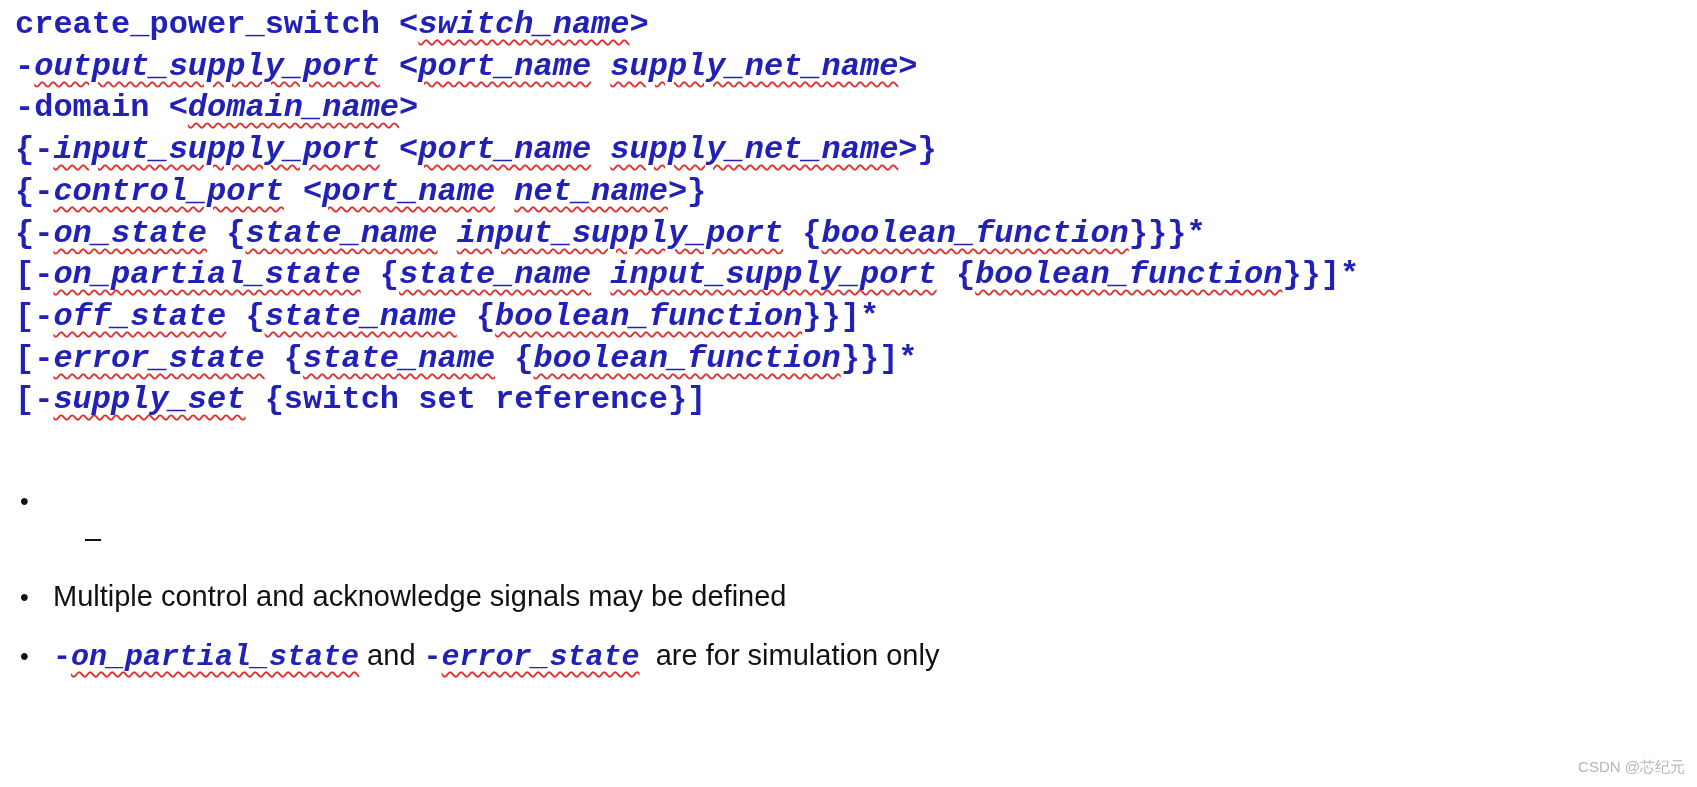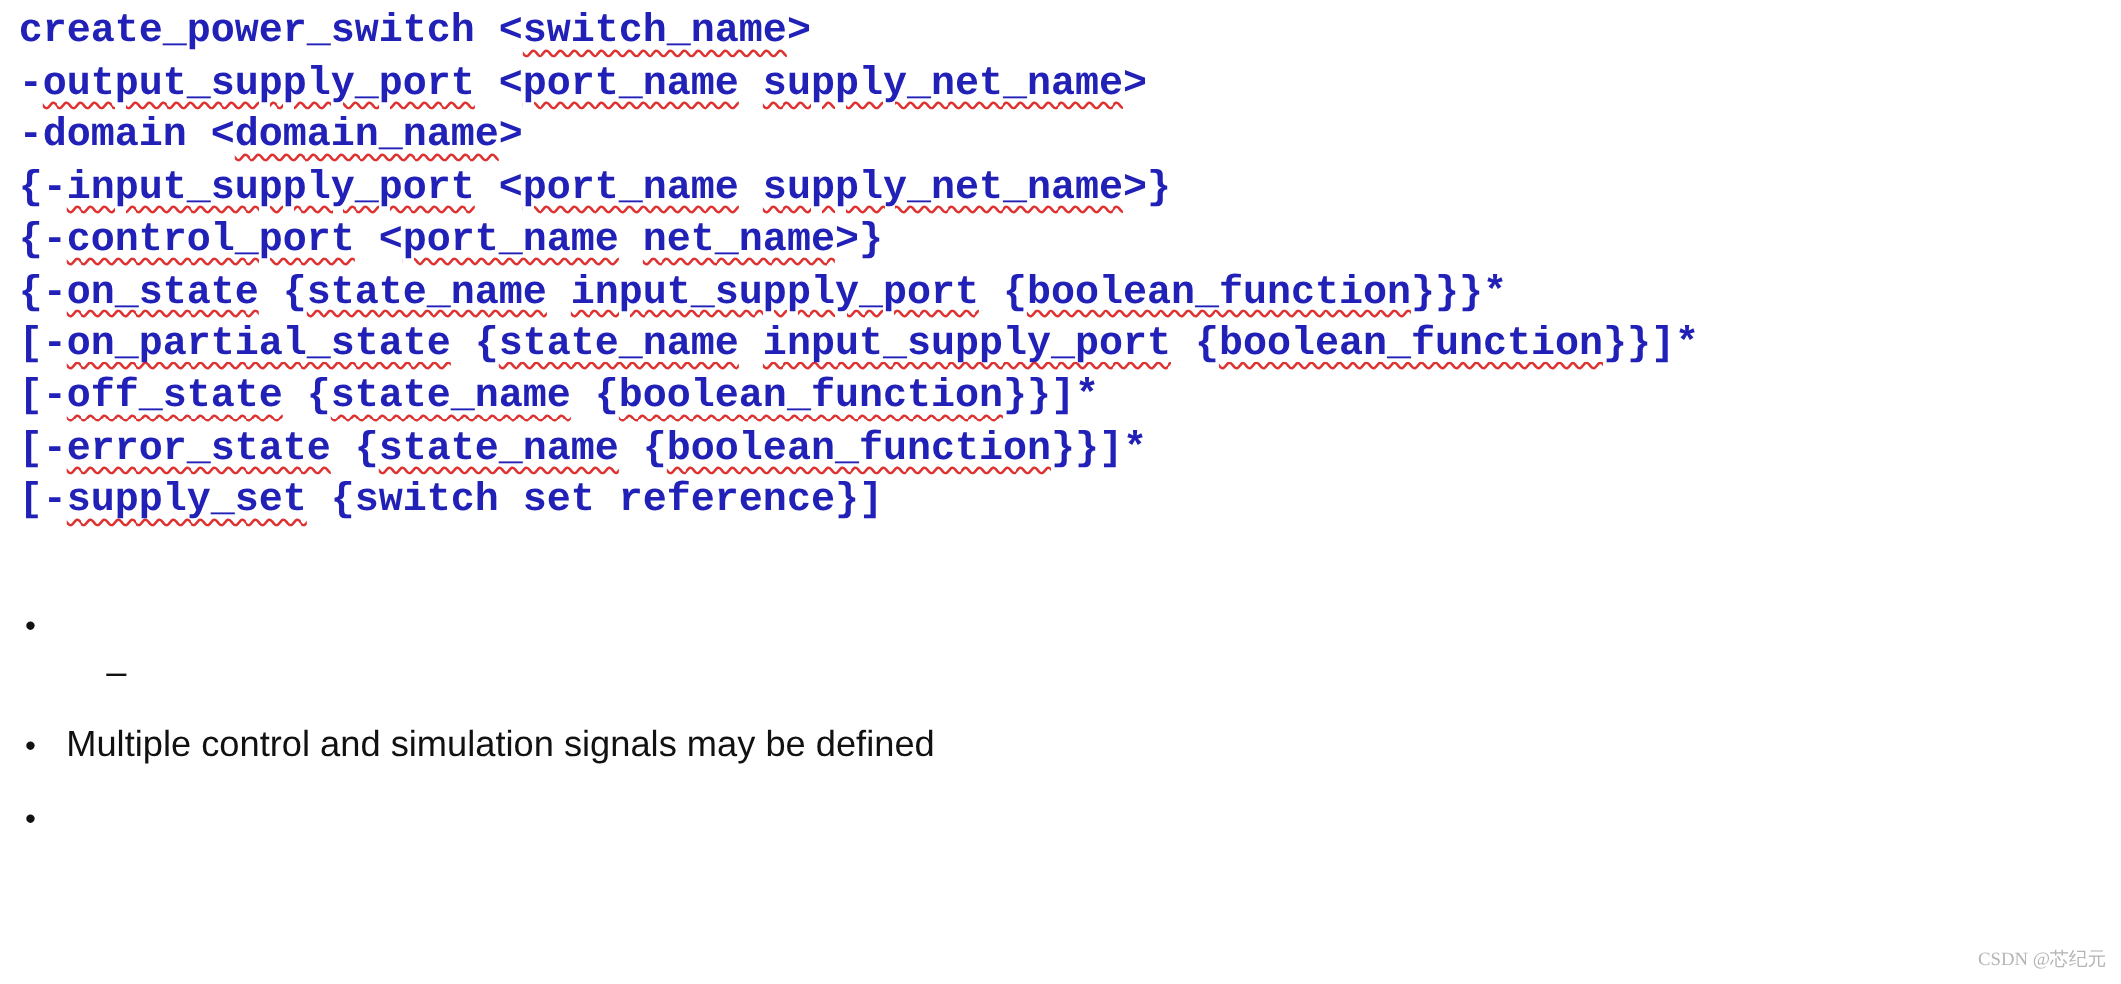--- a/index.html
+++ b/index.html
@@ -28,20 +28,21 @@
     line-height:41.7px;
     color:var(--code-blue);
     white-space:pre;
   }
   .sq{
     text-decoration-line:underline;
     text-decoration-style:wavy;
     text-decoration-color:var(--squiggle);
     text-decoration-thickness:2px;
     text-underline-offset:6px;
+    font-style:italic;
   }
   .gap{display:inline-block;width:408px;}
   
   .bullets{
     margin-top:62px;
     color:var(--text);
   }
   .bullet{
     display:flex;
     align-items:baseline;
@@ -65,21 +66,21 @@
     font-size:30px;
     color:var(--code-blue);
   }
   
   .watermark{
     position:absolute;
     right:12px;
     bottom:10px;
     font-size:15px;
     color:var(--watermark);
-    font-family:Liberation Serif, serif;
+    font-family:Liberation Sans, sans-serif;
   }
 </style>
 </head>
 <body>
 
 <div class="slide">
   <div class="code-block" id="code-block">
       <div class="code-line"><span>create_power_switch &lt;</span><span class="sq">switch_name</span><span>&gt;</span></div>
       <div class="code-line"><span>-</span><span class="sq">output_supply_port</span><span> &lt;</span><span class="sq">port_name</span><span> </span><span class="sq">supply_net_name</span><span>&gt;</span></div>
       <div class="code-line"><span>-domain &lt;</span><span class="sq">domain_name</span><span>&gt;</span></div>
@@ -93,20 +94,21 @@
     </div>
   <div class="bullets" id="bullet-list">
       <div class="bullet level1">
         <span class="marker">•</span>
       </div>
       <div class="bullet level2">
         <span class="marker">–</span>
       </div>
       <div class="bullet level1 mt1">
         <span class="marker">•</span>
-        <span class="btext"><span class="">Multiple control and simulation signals may be defined</span></span>
+        <span class="btext"><span class="">Multiple control and acknowledge signals may be defined</span></span>
       </div>
       <div class="bullet level1 mt1">
         <span class="marker">•</span>
+        <span class="btext"><span class="icode">-</span><span class="icode sq">on_partial_state</span><span class=""> and </span><span class="icode">-</span><span class="icode sq">error_state</span><span class="">  are for simulation only</span></span>
       </div>
     </div>
   <div class="watermark">CSDN @芯纪元</div>
 </div>
 
 </body></html>

